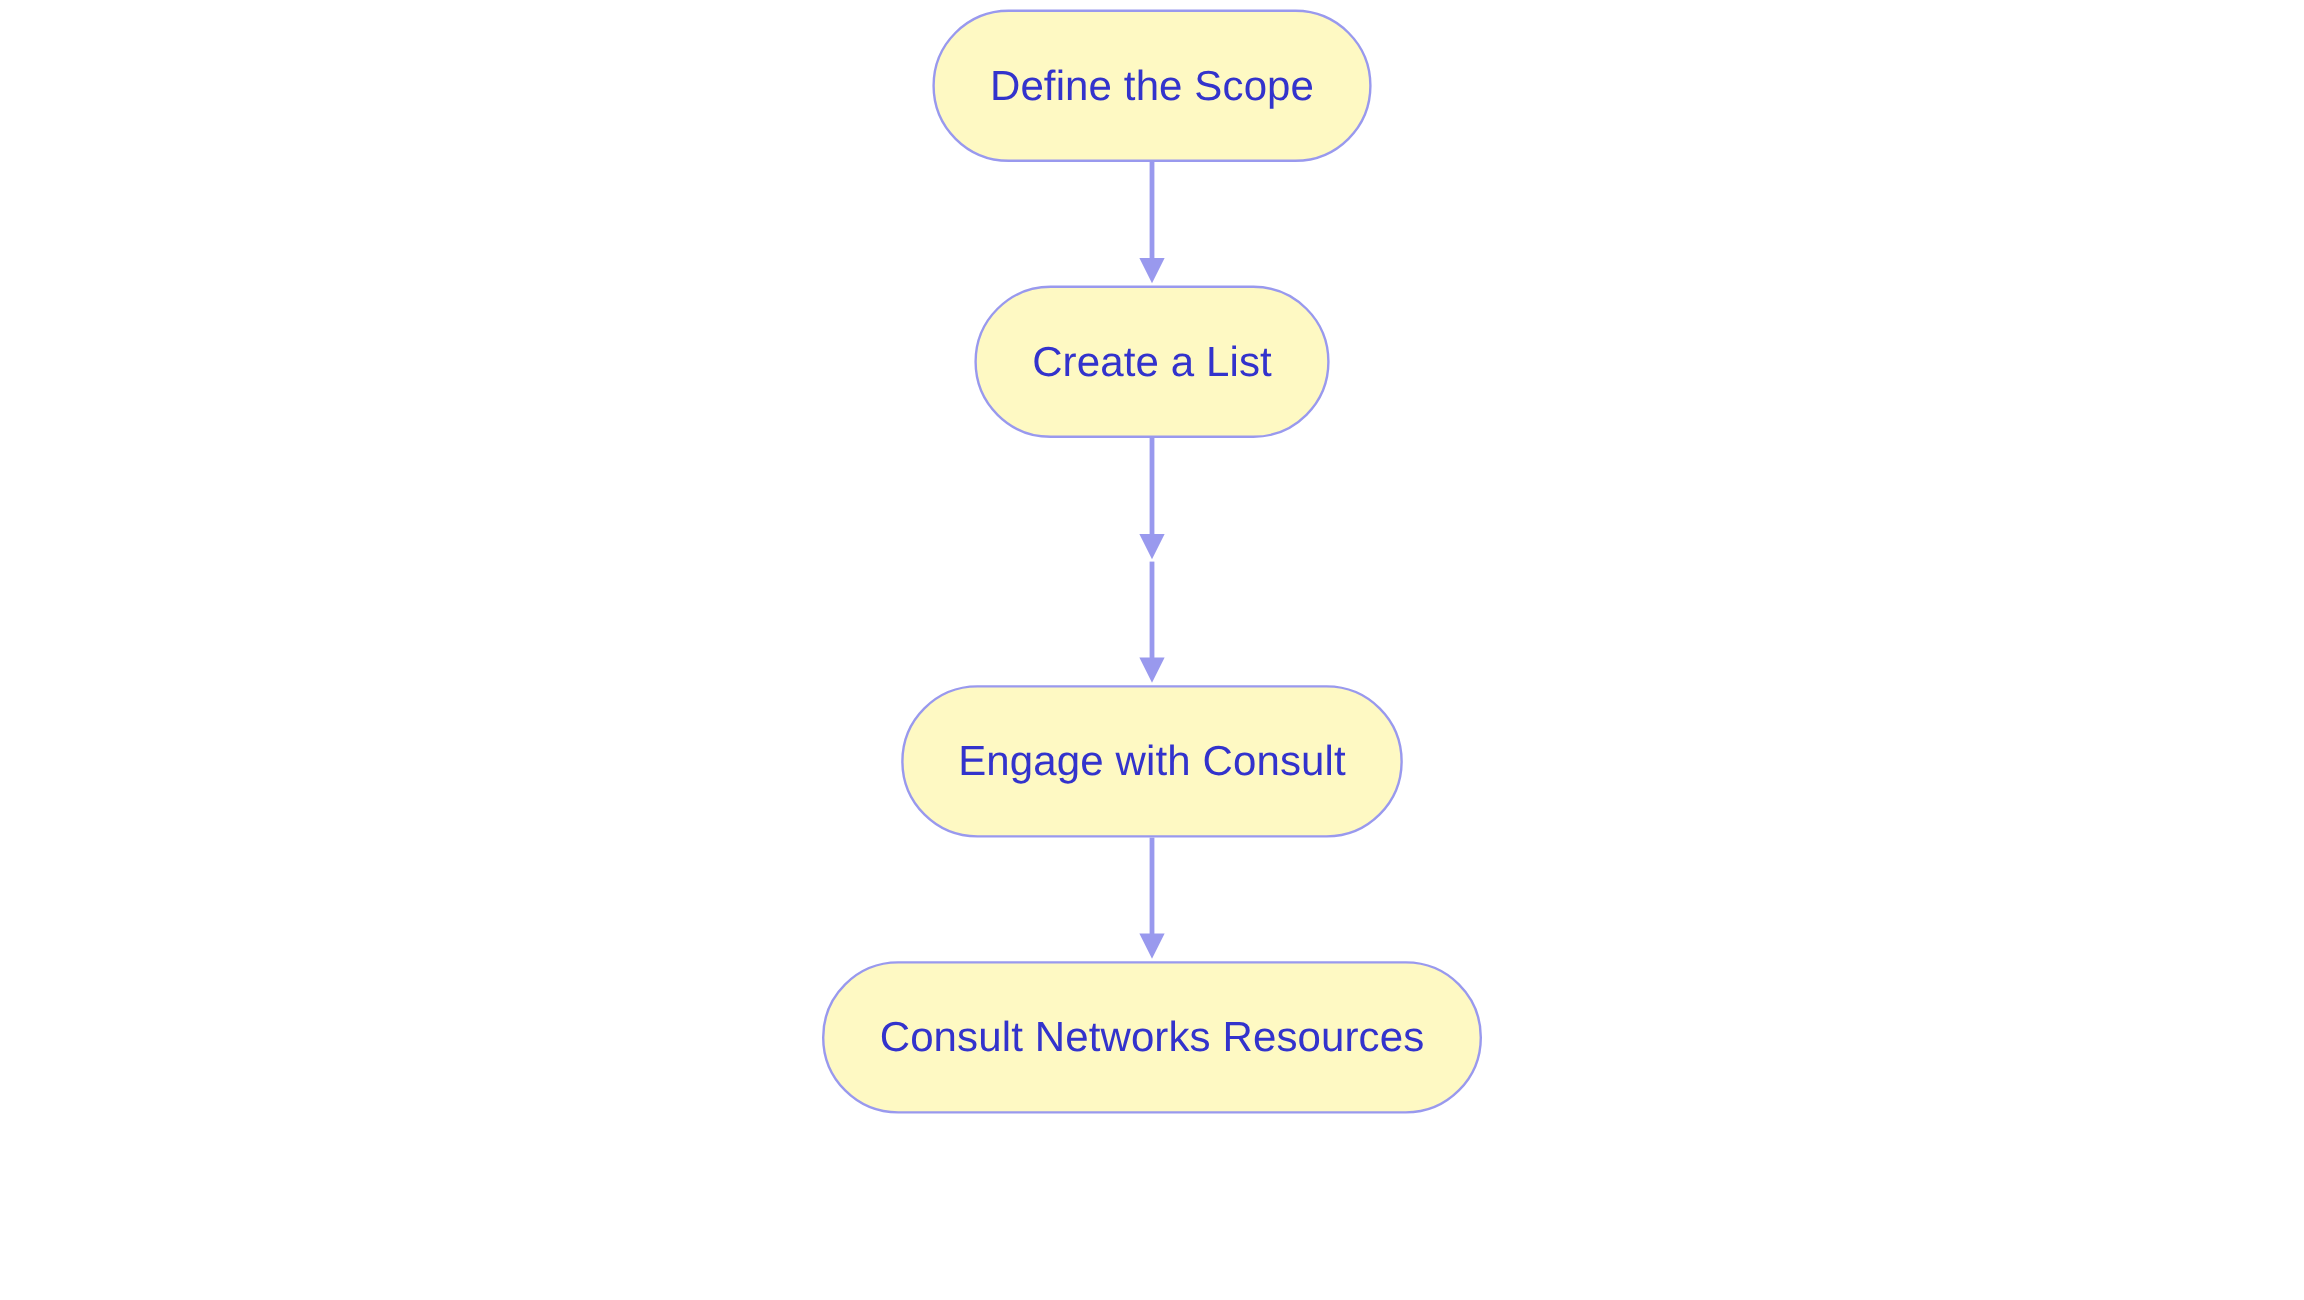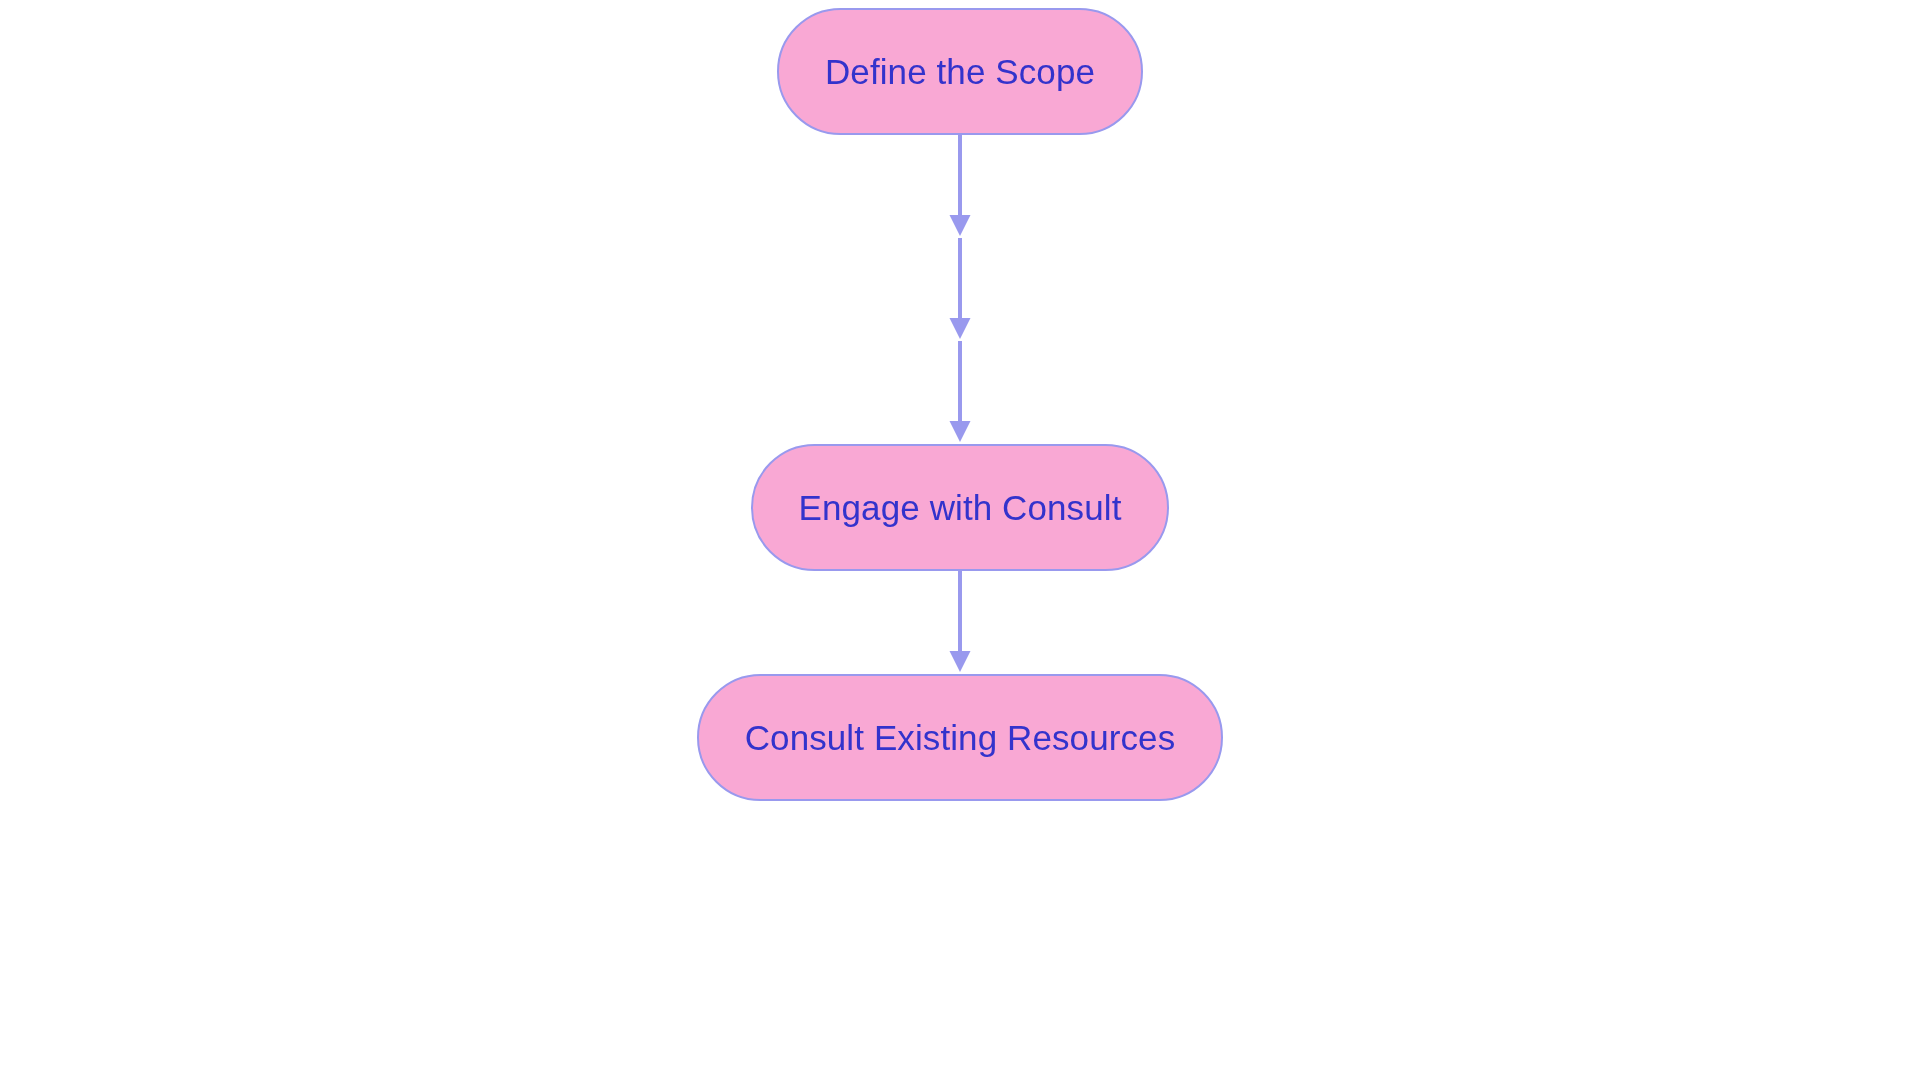--- a/index.html
+++ b/index.html
@@ -34,21 +34,21 @@
     justify-content: flex-start;
   }
 
   
   .node {
     box-sizing: border-box;
     height: 127px;
     display: flex;
     align-items: center;
     justify-content: center;
-    background: #f9a8d4;
+    background: #fef9c3;
     border: 2px solid #9999ee;
     border-radius: 64px;
     padding: 0 46px;
     white-space: nowrap;
     flex: 0 0 auto;
   }
   .node-label {
     color: #3333cc;
     font-family: "Liberation Sans", sans-serif;
     font-size: 35px;
@@ -86,20 +86,23 @@
       <span class="node-label">Define the Scope</span>
     </div>
 
     <div class="connector">
       <svg viewBox="0 0 26 103" xmlns="http://www.w3.org/2000/svg">
         <line x1="13" y1="0" x2="13" y2="84" stroke="#9999ee" stroke-width="4"></line>
         <polygon points="13,101 2.5,80 23.5,80" fill="#9999ee"></polygon>
       </svg>
     </div>
 
+    <div class="node">
+      <span class="node-label">Create a List</span>
+    </div>
 
     <div class="connector">
       <svg viewBox="0 0 26 103" xmlns="http://www.w3.org/2000/svg">
         <line x1="13" y1="0" x2="13" y2="84" stroke="#9999ee" stroke-width="4"></line>
         <polygon points="13,101 2.5,80 23.5,80" fill="#9999ee"></polygon>
       </svg>
     </div>
 
 
     <div class="connector">
@@ -114,17 +117,17 @@
     </div>
 
     <div class="connector">
       <svg viewBox="0 0 26 103" xmlns="http://www.w3.org/2000/svg">
         <line x1="13" y1="0" x2="13" y2="84" stroke="#9999ee" stroke-width="4"></line>
         <polygon points="13,101 2.5,80 23.5,80" fill="#9999ee"></polygon>
       </svg>
     </div>
 
     <div class="node">
-      <span class="node-label">Consult Existing Resources</span>
+      <span class="node-label">Consult Networks Resources</span>
     </div>
 
   </div>
 </div>
 
 </body></html>

